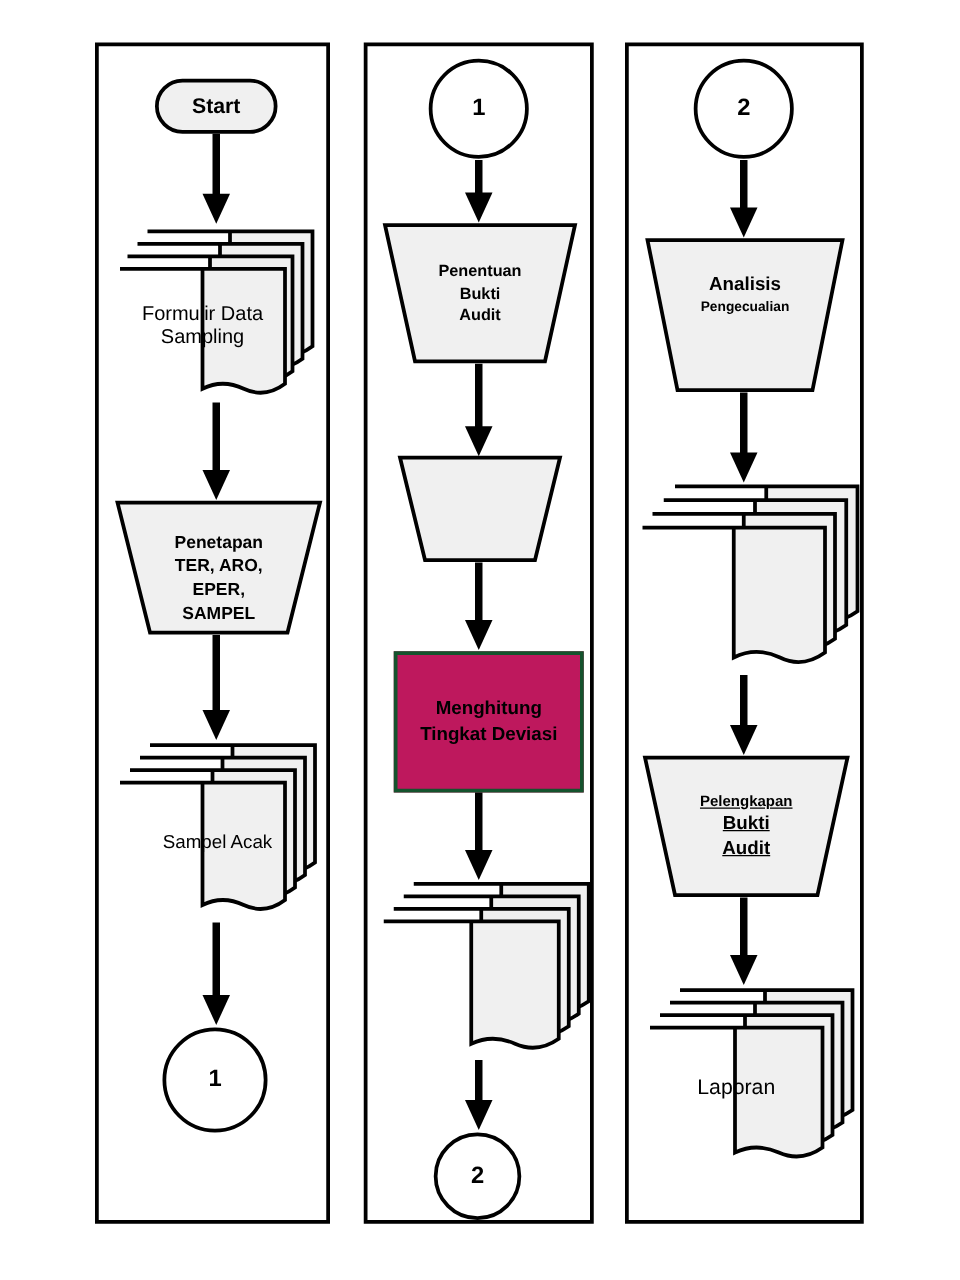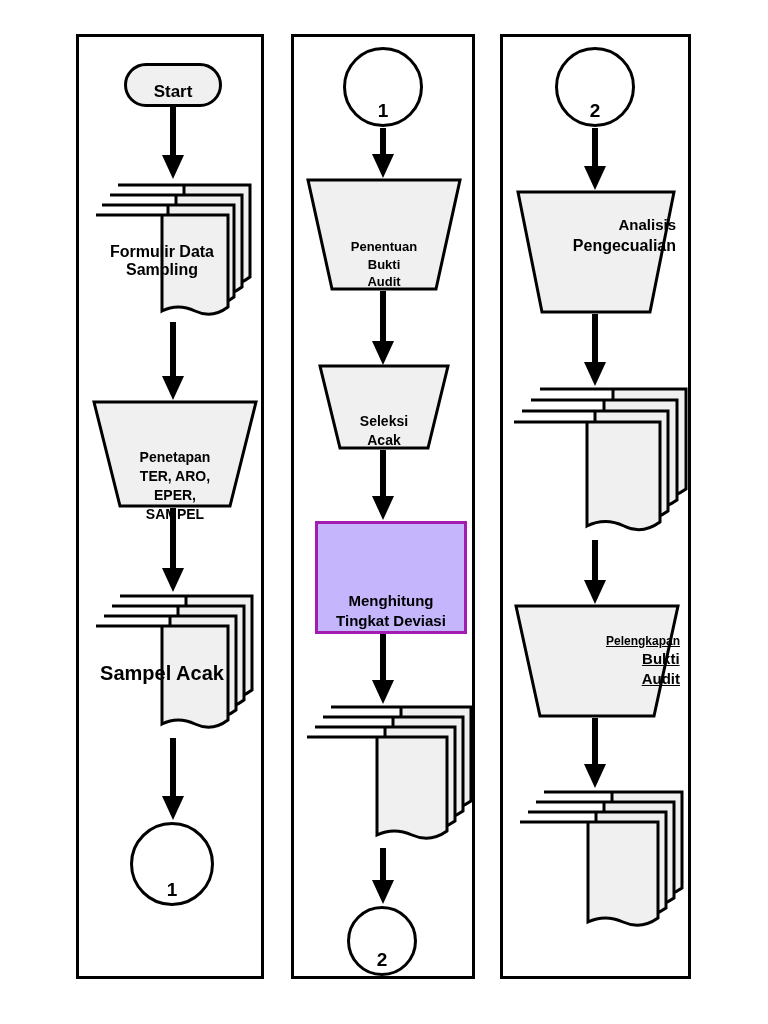--- a/index.html
+++ b/index.html
@@ -31,21 +31,21 @@
   }
   #col-1 { left: 76px;  top: 34px; width: 188px; height: 945px; }
   #col-2 { left: 291px; top: 34px; width: 184px; height: 945px; }
   #col-3 { left: 500px; top: 34px; width: 191px; height: 945px; }
 
   
   .node {
     position: absolute;
     box-sizing: border-box;
     display: flex;
-    align-items: flex-end;
+    align-items: center;
     justify-content: center;
     text-align: center;
     color: #000000;
     font-weight: bold;
   }
   .node .lbl {
     line-height: 1.35;
     white-space: pre-line;
     pointer-events: none;
   }
@@ -59,22 +59,22 @@
 
   
   .connector {
     background: #ffffff;
     border: 3px solid #000000;
     border-radius: 50%;
   }
 
   
   .process {
-    background: #c4b5fd;
-    border: 3px solid #a21caf;
+    background: #be185d;
+    border: 3px solid #14532d;
   }
 
   
   .shape-svg {
     position: absolute;
     overflow: visible;
   }
   .shape-svg path, .shape-svg polygon {
     fill: #f0f0f0;
     stroke: #000000;
@@ -91,21 +91,21 @@
   .arrow { position: absolute; overflow: visible; }
   .arrow line { stroke: #000000; stroke-width: 6; }
   .arrow polygon { fill: #000000; }
 
   .txt-overlay {
     position: absolute;
     display: flex;
     align-items: center;
     justify-content: center;
     text-align: center;
-    font-weight: bold;
+    font-weight: normal;
     color: #000;
     pointer-events: none;
   }
 </style>
 </head>
 <body>
 
 <div class="canvas">
 
   <div class="column" id="col-1"></div>
@@ -152,21 +152,21 @@
     <polygon points="15,84 4,60 26,60"></polygon>
   </svg>
 
   <div class="docstack" style="left:94px; top:592px; width:164px; height:144px;">
     <svg width="164" height="144">
       <path d="M26,4 H158 V98 q-16,12 -33,4 q-17,-8 -33,0 V4 Z"></path>
       <path d="M18,14 H150 V108 q-16,12 -33,4 q-17,-8 -33,0 V14 Z"></path>
       <path d="M10,24 H142 V118 q-16,12 -33,4 q-17,-8 -33,0 V24 Z"></path>
       <path d="M2,34 H134 V128 q-16,12 -33,4 q-17,-8 -33,0 V34 Z"></path>
     </svg>
-    <div class="txt-overlay" style="left:2px; top:34px; width:132px; height:94px; font-size:20px;text-align:right;">
+    <div class="txt-overlay" style="left:14px; top:34px; width:132px; height:94px; font-size:15px;text-align:right;">
       <span class="lbl">Sampel Acak</span>
     </div>
   </div>
 
   <svg class="arrow" style="left:158px; top:738px; width:30px; height:84px;">
     <line x1="15" y1="0" x2="15" y2="60"></line>
     <polygon points="15,82 4,58 26,58"></polygon>
   </svg>
 
   <div class="node connector" style="left:130px; top:822px; width:84px; height:84px; font-size:19px;">
@@ -194,24 +194,20 @@
   </div>
 
   <svg class="arrow" style="left:368px; top:291px; width:30px; height:76px;">
     <line x1="15" y1="0" x2="15" y2="52"></line>
     <polygon points="15,74 4,50 26,50"></polygon>
   </svg>
 
   <svg class="shape-svg" style="left:318px; top:364px; width:132px; height:86px;">
     <polygon points="2,2 130,2 110,84 22,84"></polygon>
   </svg>
-  <div class="node" style="left:318px; top:364px; width:132px; height:86px; font-size:14px;">
-    <span class="lbl">Seleksi
-Acak</span>
-  </div>
 
   <svg class="arrow" style="left:368px; top:450px; width:30px; height:72px;">
     <line x1="15" y1="0" x2="15" y2="48"></line>
     <polygon points="15,70 4,46 26,46"></polygon>
   </svg>
 
   <div class="node process" style="left:315px; top:521px; width:152px; height:113px; font-size:15px;">
     <span class="lbl">Menghitung
 Tingkat Deviasi</span>
   </div>
@@ -251,21 +247,21 @@
   <svg class="arrow" style="left:580px; top:128px; width:30px; height:64px;">
     <line x1="15" y1="0" x2="15" y2="40"></line>
     <polygon points="15,62 4,38 26,38"></polygon>
   </svg>
 
   <svg class="shape-svg" style="left:516px; top:190px; width:160px; height:124px;">
     <polygon points="2,2 158,2 134,122 26,122"></polygon>
   </svg>
   <div class="node" style="left:516px; top:190px; width:160px; height:92px; flex-direction:column; font-size:15px;">
     <span class="lbl" style="font-size:15px;">Analisis</span>
-    <span class="lbl" style="font-size:16px;">Pengecualian</span>
+    <span class="lbl" style="font-size:11px;">Pengecualian</span>
   </div>
 
   <svg class="arrow" style="left:580px; top:314px; width:30px; height:74px;">
     <line x1="15" y1="0" x2="15" y2="50"></line>
     <polygon points="15,72 4,48 26,48"></polygon>
   </svg>
 
   <div class="docstack" style="left:512px; top:385px; width:180px; height:155px;">
     <svg width="180" height="155">
       <path d="M28,4 H174 V104 q-18,13 -36,4 q-19,-9 -37,0 V4 Z"></path>
@@ -297,15 +293,18 @@
     <polygon points="15,70 4,46 26,46"></polygon>
   </svg>
 
   <div class="docstack" style="left:518px; top:788px; width:170px; height:148px;">
     <svg width="170" height="148">
       <path d="M26,4 H164 V100 q-17,12 -35,4 q-18,-8 -35,0 V4 Z"></path>
       <path d="M18,14 H156 V110 q-17,12 -35,4 q-18,-8 -35,0 V14 Z"></path>
       <path d="M10,24 H148 V120 q-17,12 -35,4 q-18,-8 -35,0 V24 Z"></path>
       <path d="M2,34 H140 V130 q-17,12 -35,4 q-18,-8 -35,0 V34 Z"></path>
     </svg>
+    <div class="txt-overlay" style="left:2px; top:34px; width:138px; height:96px; font-size:17px;">
+      <span class="lbl">Laporan</span>
+    </div>
   </div>
 
 </div>
 
 </body></html>

